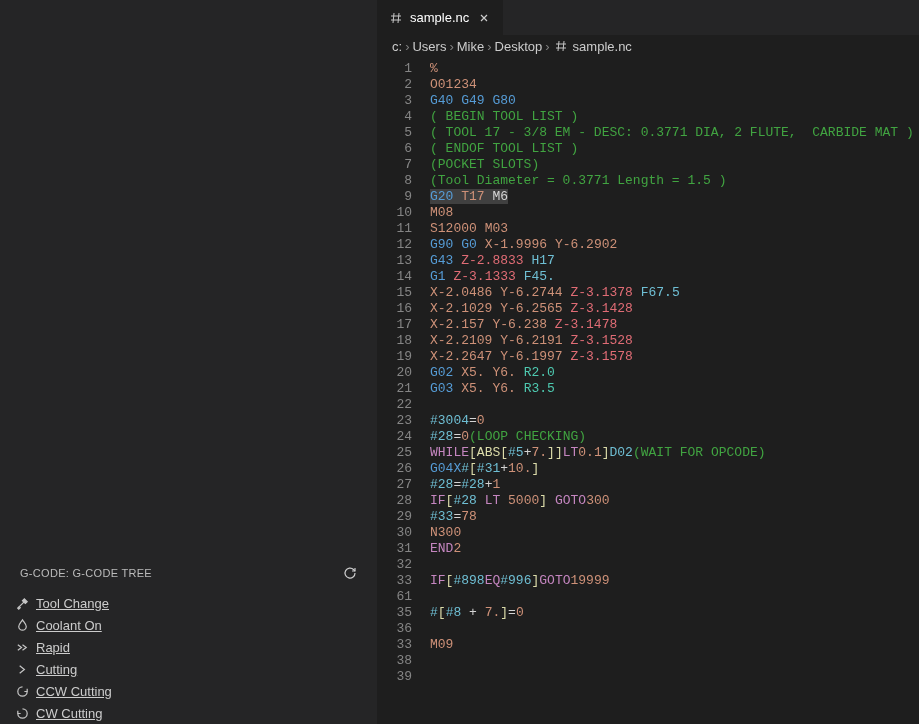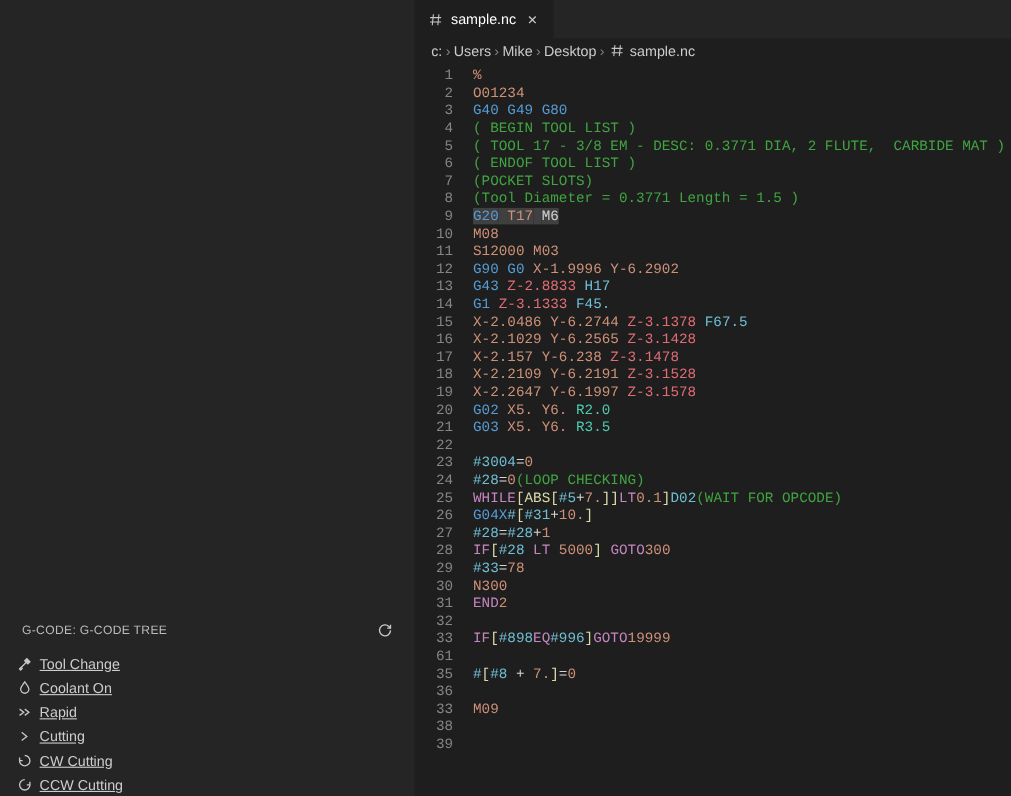--- a/index.html
+++ b/index.html
@@ -167,34 +167,34 @@
         <span class="tree-icon">
           <svg width="15" height="15" viewBox="0 0 16 16" fill="none" stroke="currentColor" stroke-width="1.3">
             <path d="M5 4l5 4-5 4"></path>
           </svg>
         </span>
         <span>Cutting</span>
       </li>
       <li class="tree-item">
         <span class="tree-icon">
           <svg width="15" height="15" viewBox="0 0 16 16" fill="none" stroke="currentColor" stroke-width="1.3">
+            <path d="M8 3a5 5 0 1 0 5 5"></path>
+            <path d="M13 5v3h-3"></path>
+          </svg>
+        </span>
+        <span>CCW Cutting</span>
+      </li>
+      <li class="tree-item">
+        <span class="tree-icon">
+          <svg width="15" height="15" viewBox="0 0 16 16" fill="none" stroke="currentColor" stroke-width="1.3">
             <path d="M8 3a5 5 0 1 1-5 5"></path>
             <path d="M3 5v3h3"></path>
           </svg>
         </span>
         <span>CW Cutting</span>
-      </li>
-      <li class="tree-item">
-        <span class="tree-icon">
-          <svg width="15" height="15" viewBox="0 0 16 16" fill="none" stroke="currentColor" stroke-width="1.3">
-            <path d="M8 3a5 5 0 1 0 5 5"></path>
-            <path d="M13 5v3h-3"></path>
-          </svg>
-        </span>
-        <span>CCW Cutting</span>
       </li>
     </ul>
 </div>
 
 <div class="main">
   <div class="tabs" id="tabs">
       <div class="tab active">
         <span class="tab-icon">
           <svg width="16" height="16" viewBox="0 0 16 16" stroke="#c5c5c5" stroke-width="1" fill="none">
             <path d="M3 6h10M3 10h10M6 3l-1 10M11 3l-1 10"></path>

